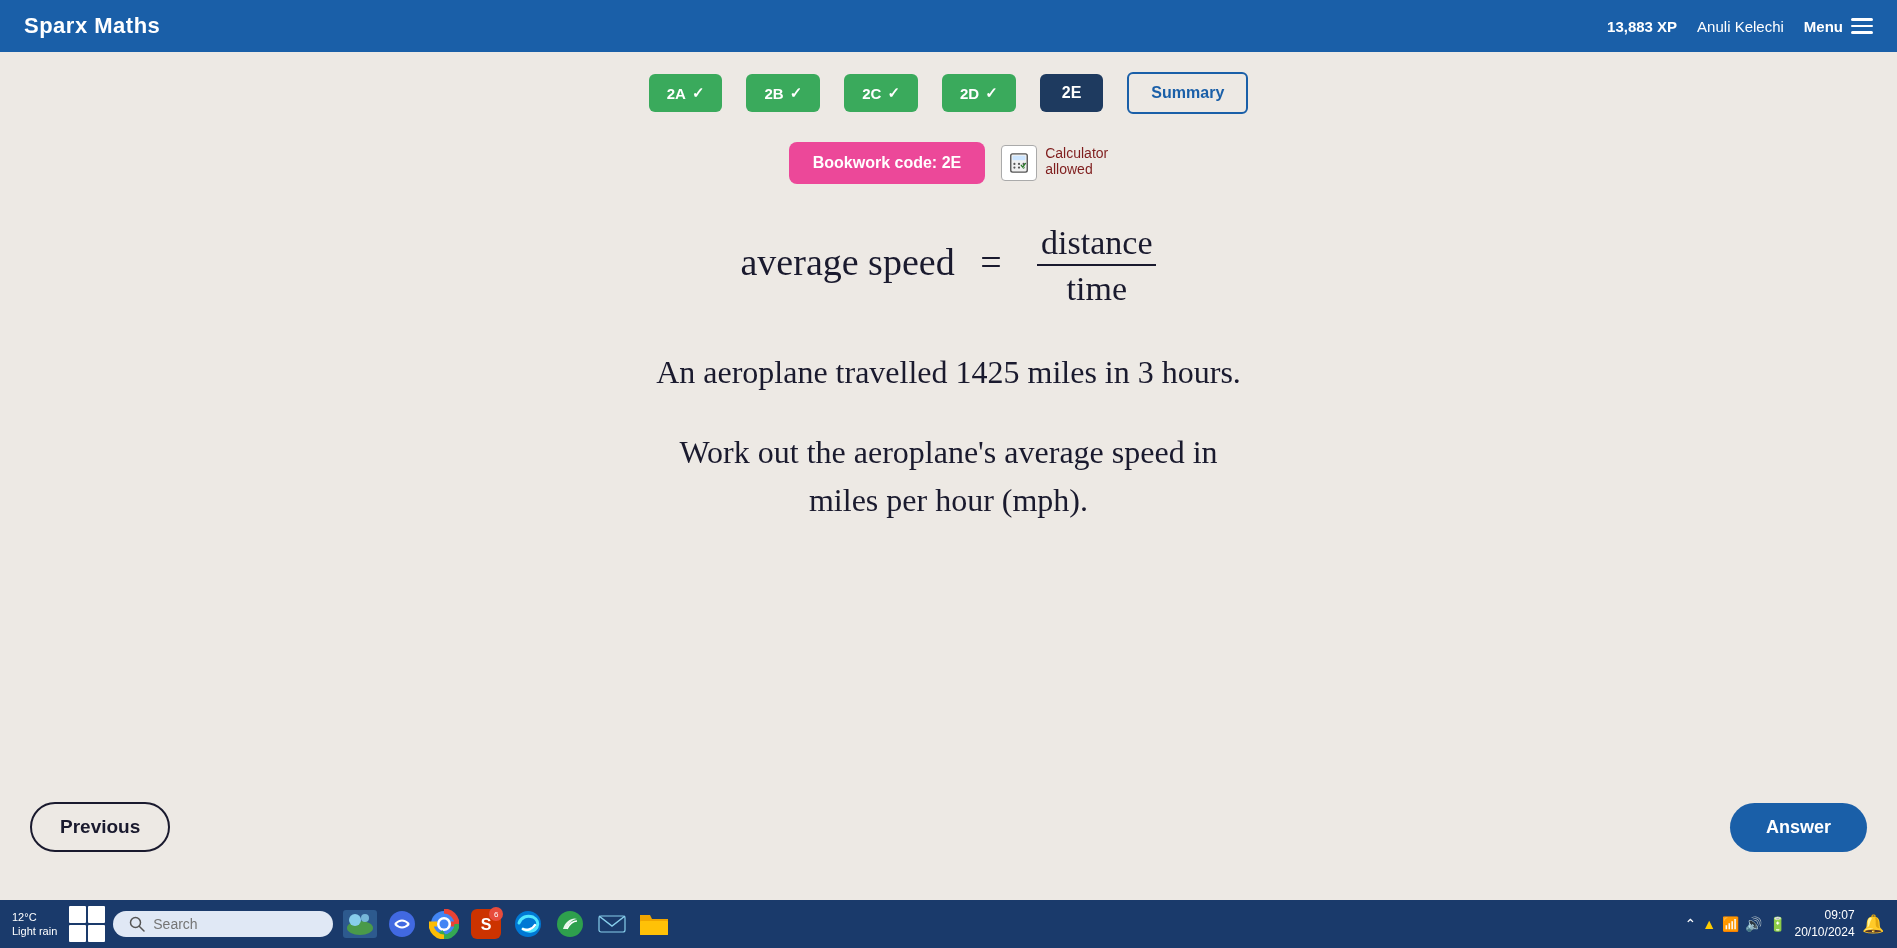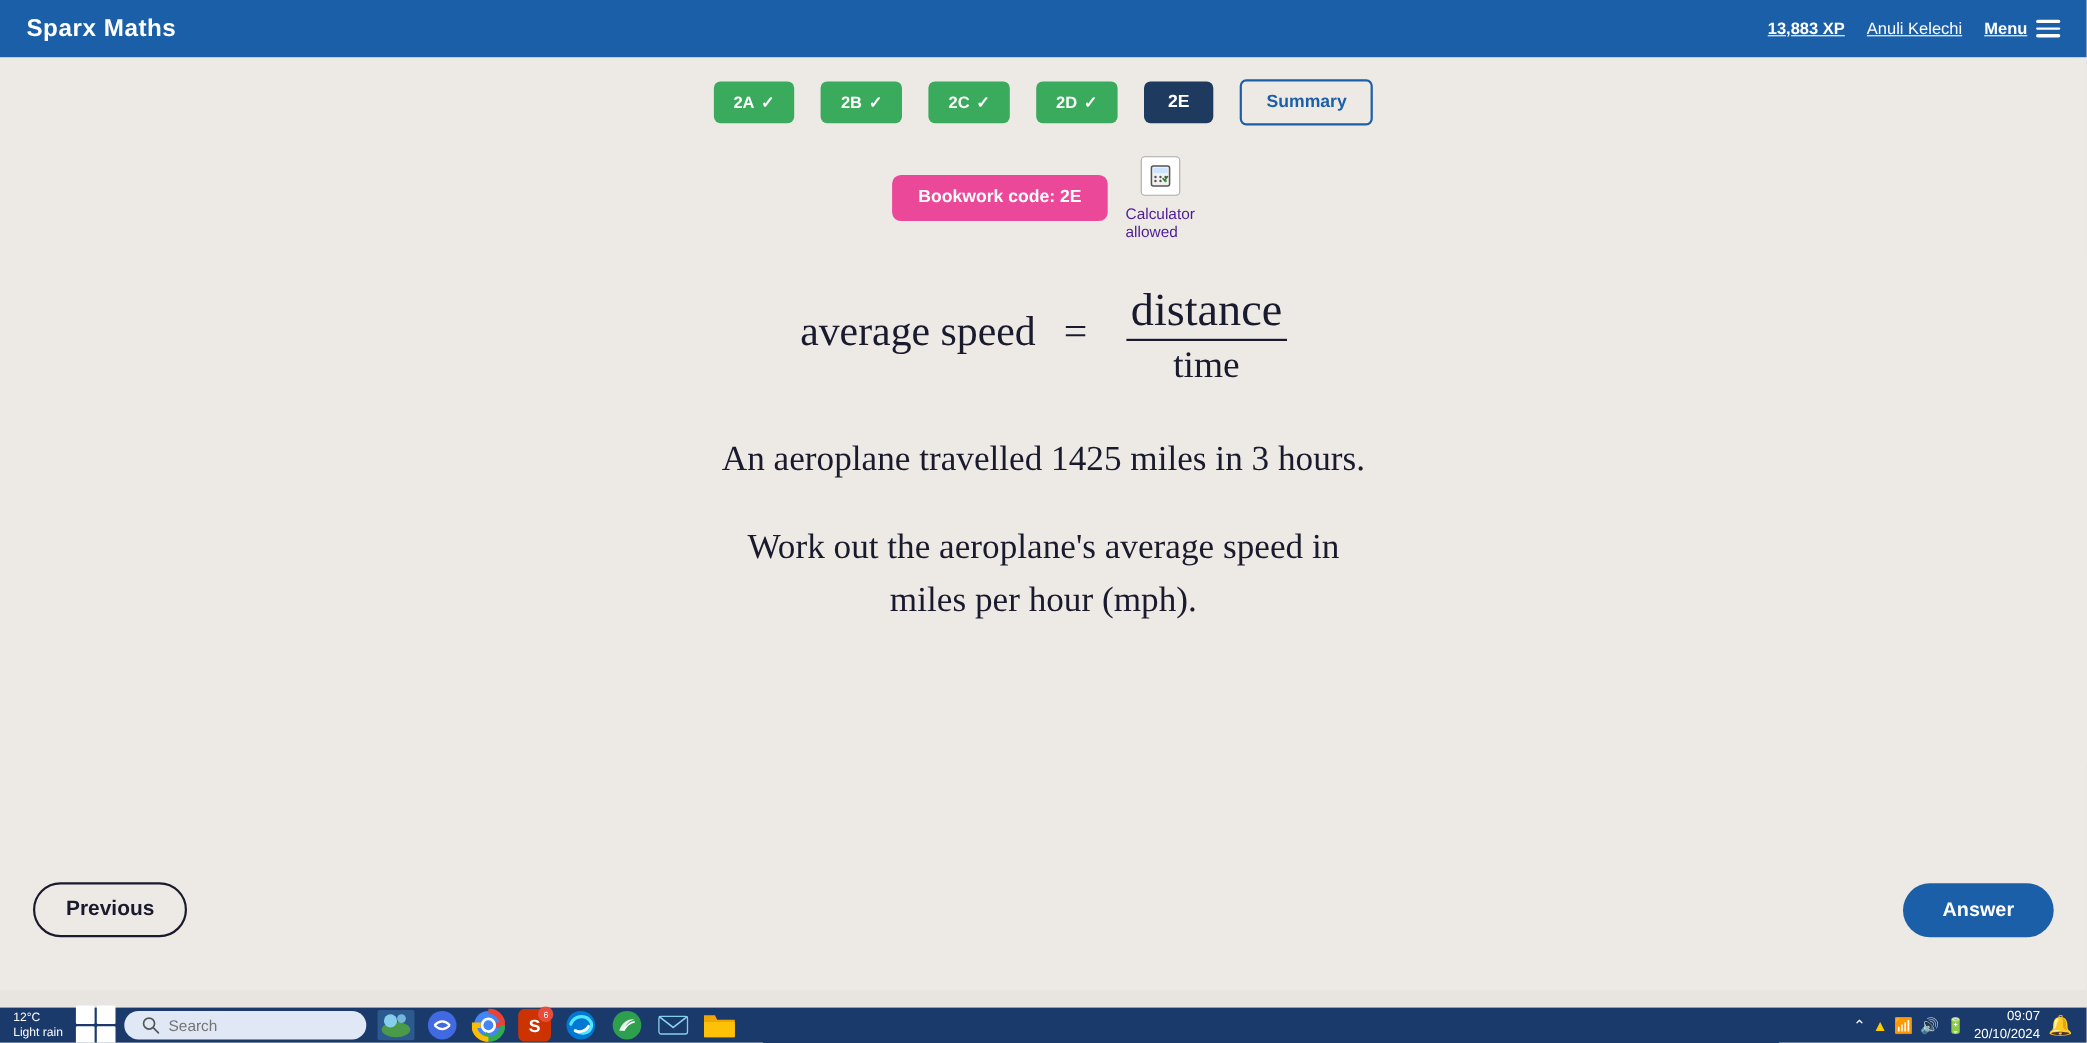--- a/index.html
+++ b/index.html
@@ -32,21 +32,20 @@
       font-weight: 700;
       letter-spacing: 0.5px;
     }
 
     .header-right {
       display: flex;
       align-items: center;
       gap: 20px;
       color: white;
       font-size: 15px;
-      text-decoration: underline;
     }
 
     .xp-label {
       font-weight: 600;
     }
 
     .menu-btn {
       display: flex;
       align-items: center;
       gap: 8px;
@@ -138,25 +137,23 @@
       background: #ec4899;
       color: white;
       border-radius: 8px;
       padding: 12px 24px;
       font-size: 16px;
       font-weight: 600;
     }
 
     .calculator-allowed {
       display: flex;
-      align-items: center;
       gap: 8px;
       font-size: 14px;
-      color: #4c1d95;
-      flex-direction: column;
+      color: #7f1d1d;
     }
 
     .calc-icon {
       width: 36px;
       height: 36px;
       background: white;
       border-radius: 4px;
       border: 1.5px solid #aaa;
       display: flex;
       align-items: center;
@@ -181,21 +178,21 @@
 
     .formula-fraction {
       display: inline-flex;
       flex-direction: column;
       align-items: center;
       vertical-align: middle;
       margin-left: 10px;
     }
 
     .fraction-numerator {
-      font-size: 42px;
+      font-size: 34px;
       border-bottom: 2.5px solid #1a1a2e;
       padding-bottom: 2px;
       padding-left: 4px;
       padding-right: 4px;
     }
 
     .fraction-denominator {
       font-size: 34px;
       padding-top: 4px;
     }
@@ -263,21 +260,21 @@
       font-weight: 600;
       cursor: pointer;
     }
 
     
     .taskbar {
       position: absolute;
       bottom: 0;
       left: 0;
       right: 0;
-      height: 32px;
+      height: 48px;
       background: #1a3a6b;
       display: flex;
       align-items: center;
       padding: 0 12px;
       gap: 8px;
     }
 
     .taskbar-start {
       width: 36px;
       height: 36px;

